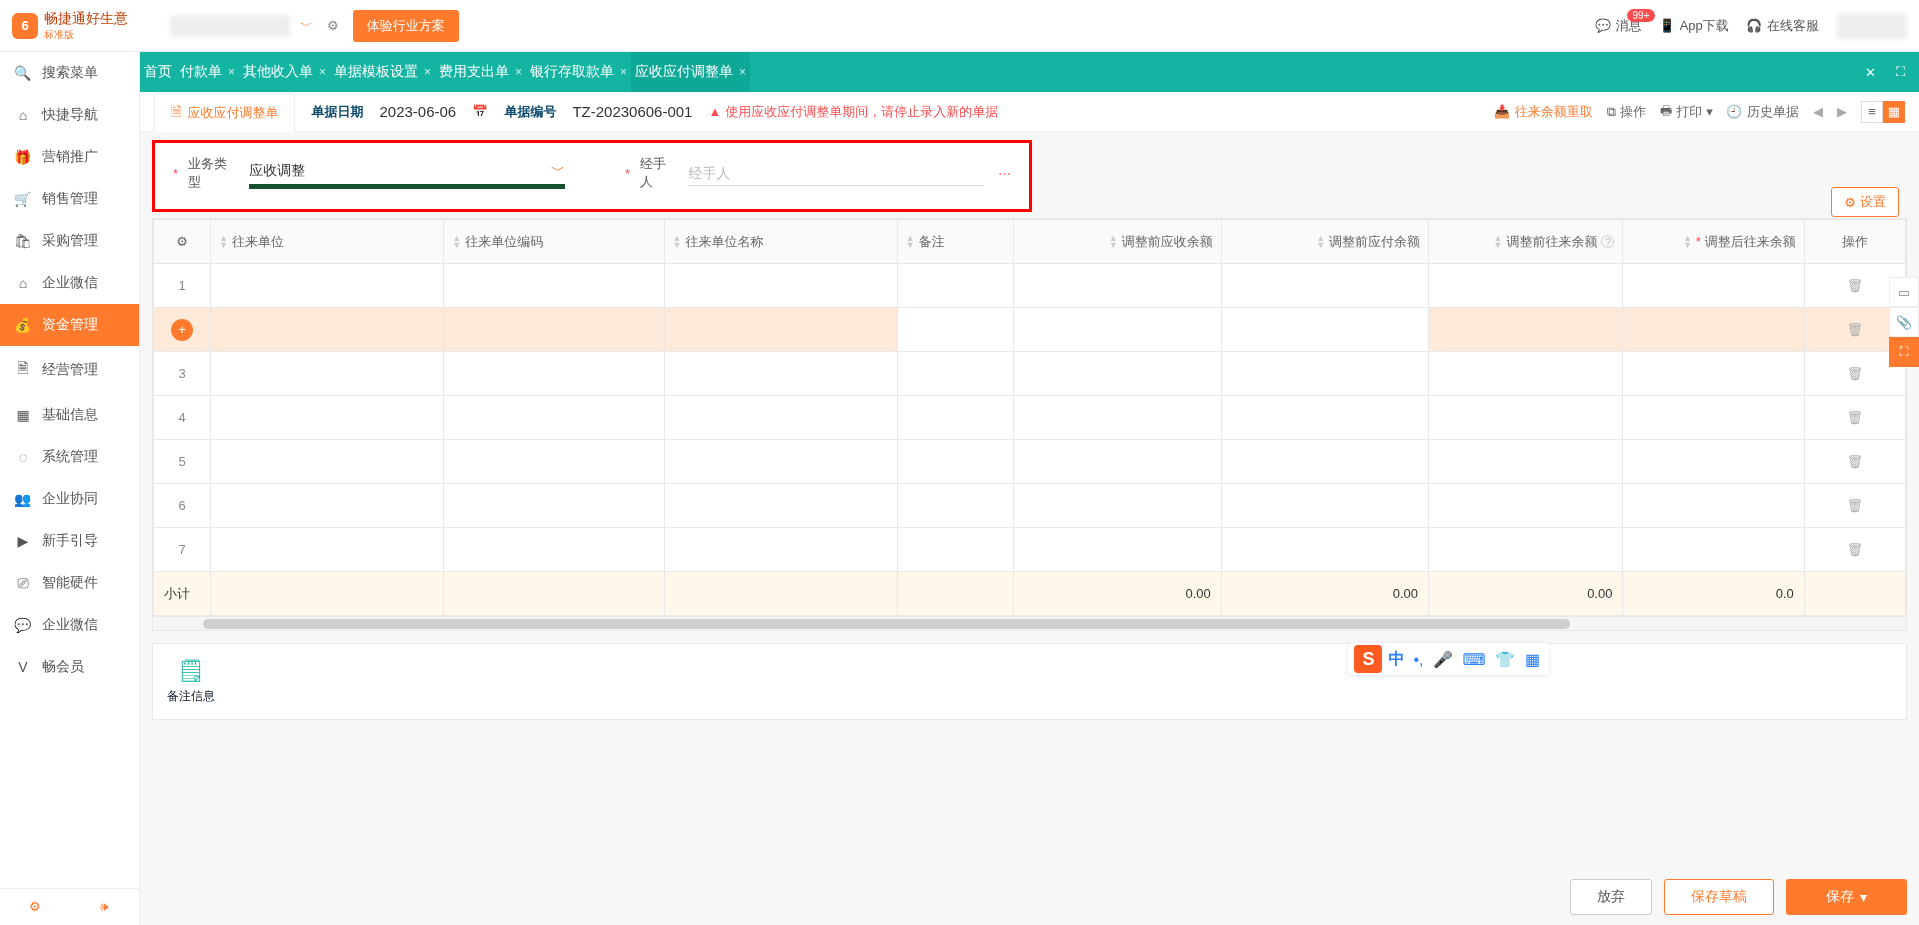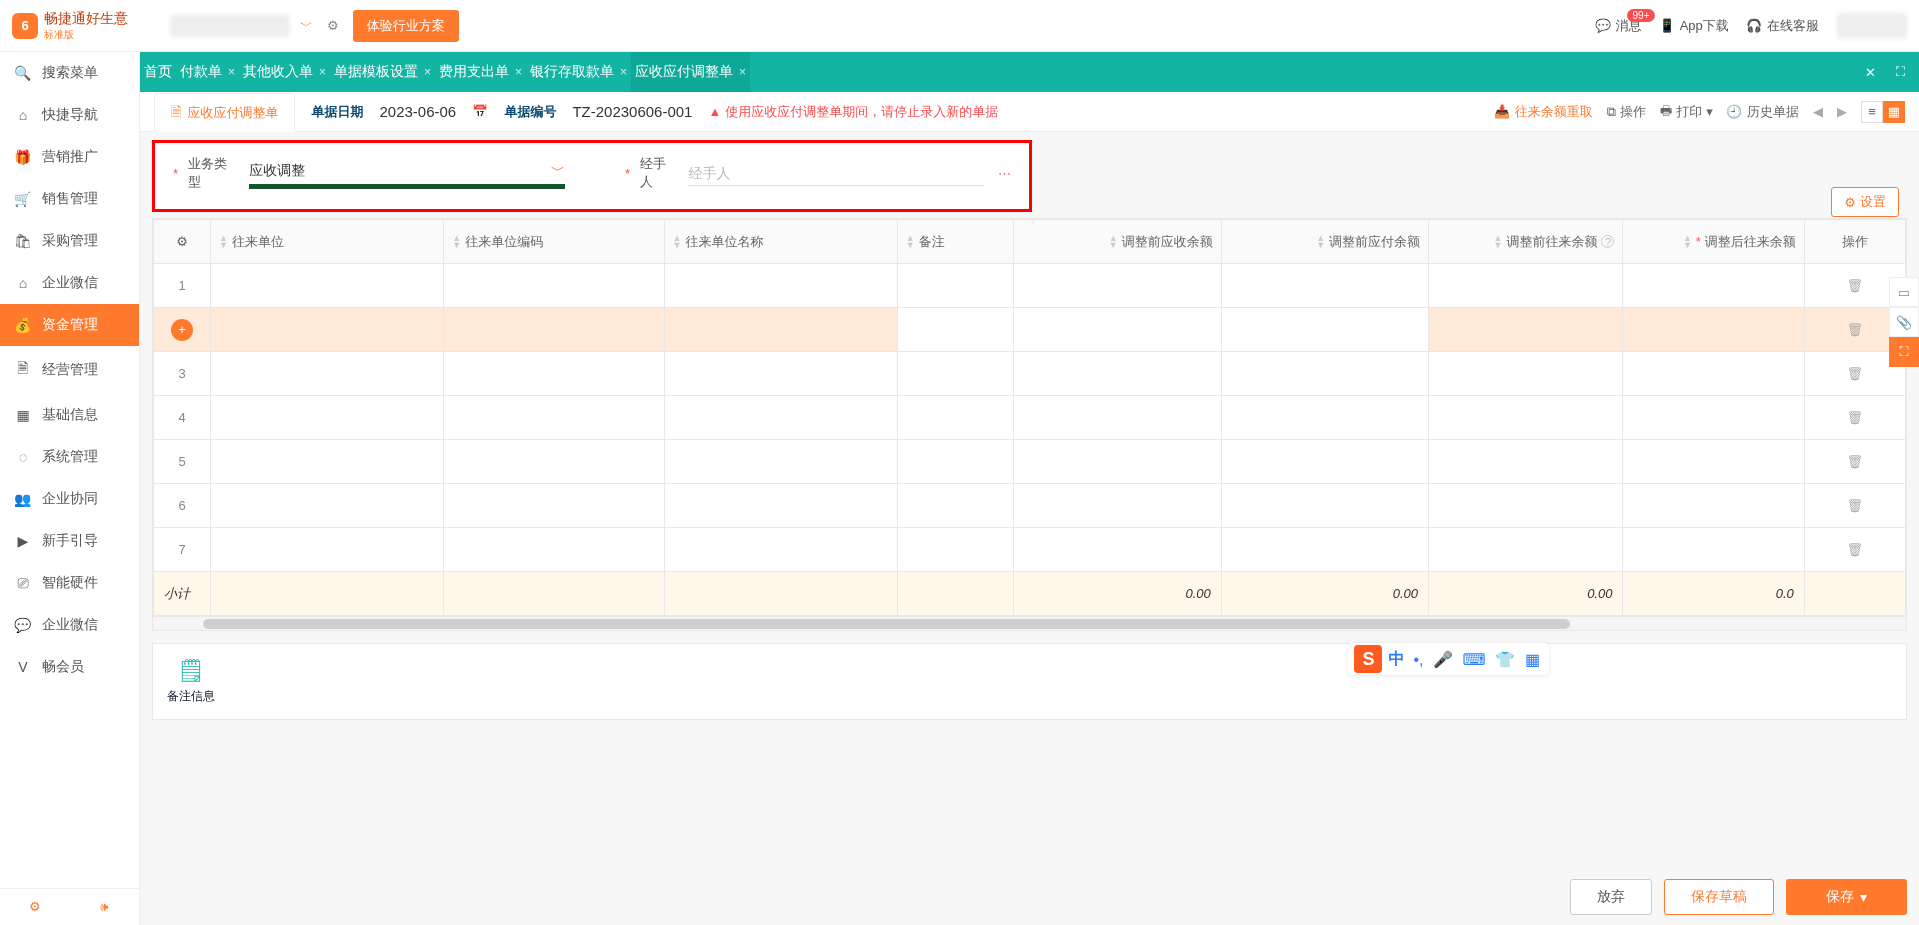--- a/index.html
+++ b/index.html
@@ -78,21 +78,21 @@
 .tbl th, .tbl td { border: 1px solid #e8e8e8; padding: 0; height: 44px; font-size: 13px; background: #fff; }
 .tbl th { background: #fafafa; color: #666; font-weight: normal; position: relative; }
 .th-inner { display: flex; align-items: center; padding: 0 8px; gap: 4px; }
 .sort-icon { color: #ccc; font-size: 9px; display: flex; flex-direction: column; line-height: 7px; }
 .row-num-cell { text-align: center; color: #888; }
 .gear-th { text-align: center; color: #888; }
 .tbl tr.highlight td { background: #ffe9d9; }
 .tbl tr.highlight td.white-cell { background: #fff; border: 1px solid #e8e8e8; }
 .add-row-btn { width: 22px; height: 22px; border-radius: 50%; background: #ff7a2d; color: #fff; display: inline-flex; align-items: center; justify-content: center; cursor: pointer; }
 .trash-icon { color: #aaa; cursor: pointer; text-align: center; }
-.subtotal-row td { background: #fff7ea !important; text-align: right; padding-right: 10px; font-style: italic; }
+.subtotal-row td { background: #fff7ea !important; text-align: right; padding-right: 10px; }
 .subtotal-row td:first-child { text-align: center; }
 .htext-right { text-align: right; padding-right: 10px; }
 .req-col { color: #ff4d4f; }
 .help-icon { color: #bbb; font-size: 11px; border: 1px solid #ccc; border-radius: 50%; width: 13px; height: 13px; display: inline-flex; align-items: center; justify-content: center; }
 
 .hscroll { height: 14px; background: #f5f5f5; margin: 0 12px; position: relative; border: 1px solid #e8e8e8; border-top: none; }
 .hscroll-thumb { position: absolute; left: 50px; width: 78%; height: 10px; top: 2px; background: #cfcfcf; border-radius: 5px; }
 
 
 .remark-area { margin: 12px 12px 0 12px; background: #fff; border: 1px solid #e8e8e8; display: flex; align-items: center; padding: 14px; gap: 14px; }

